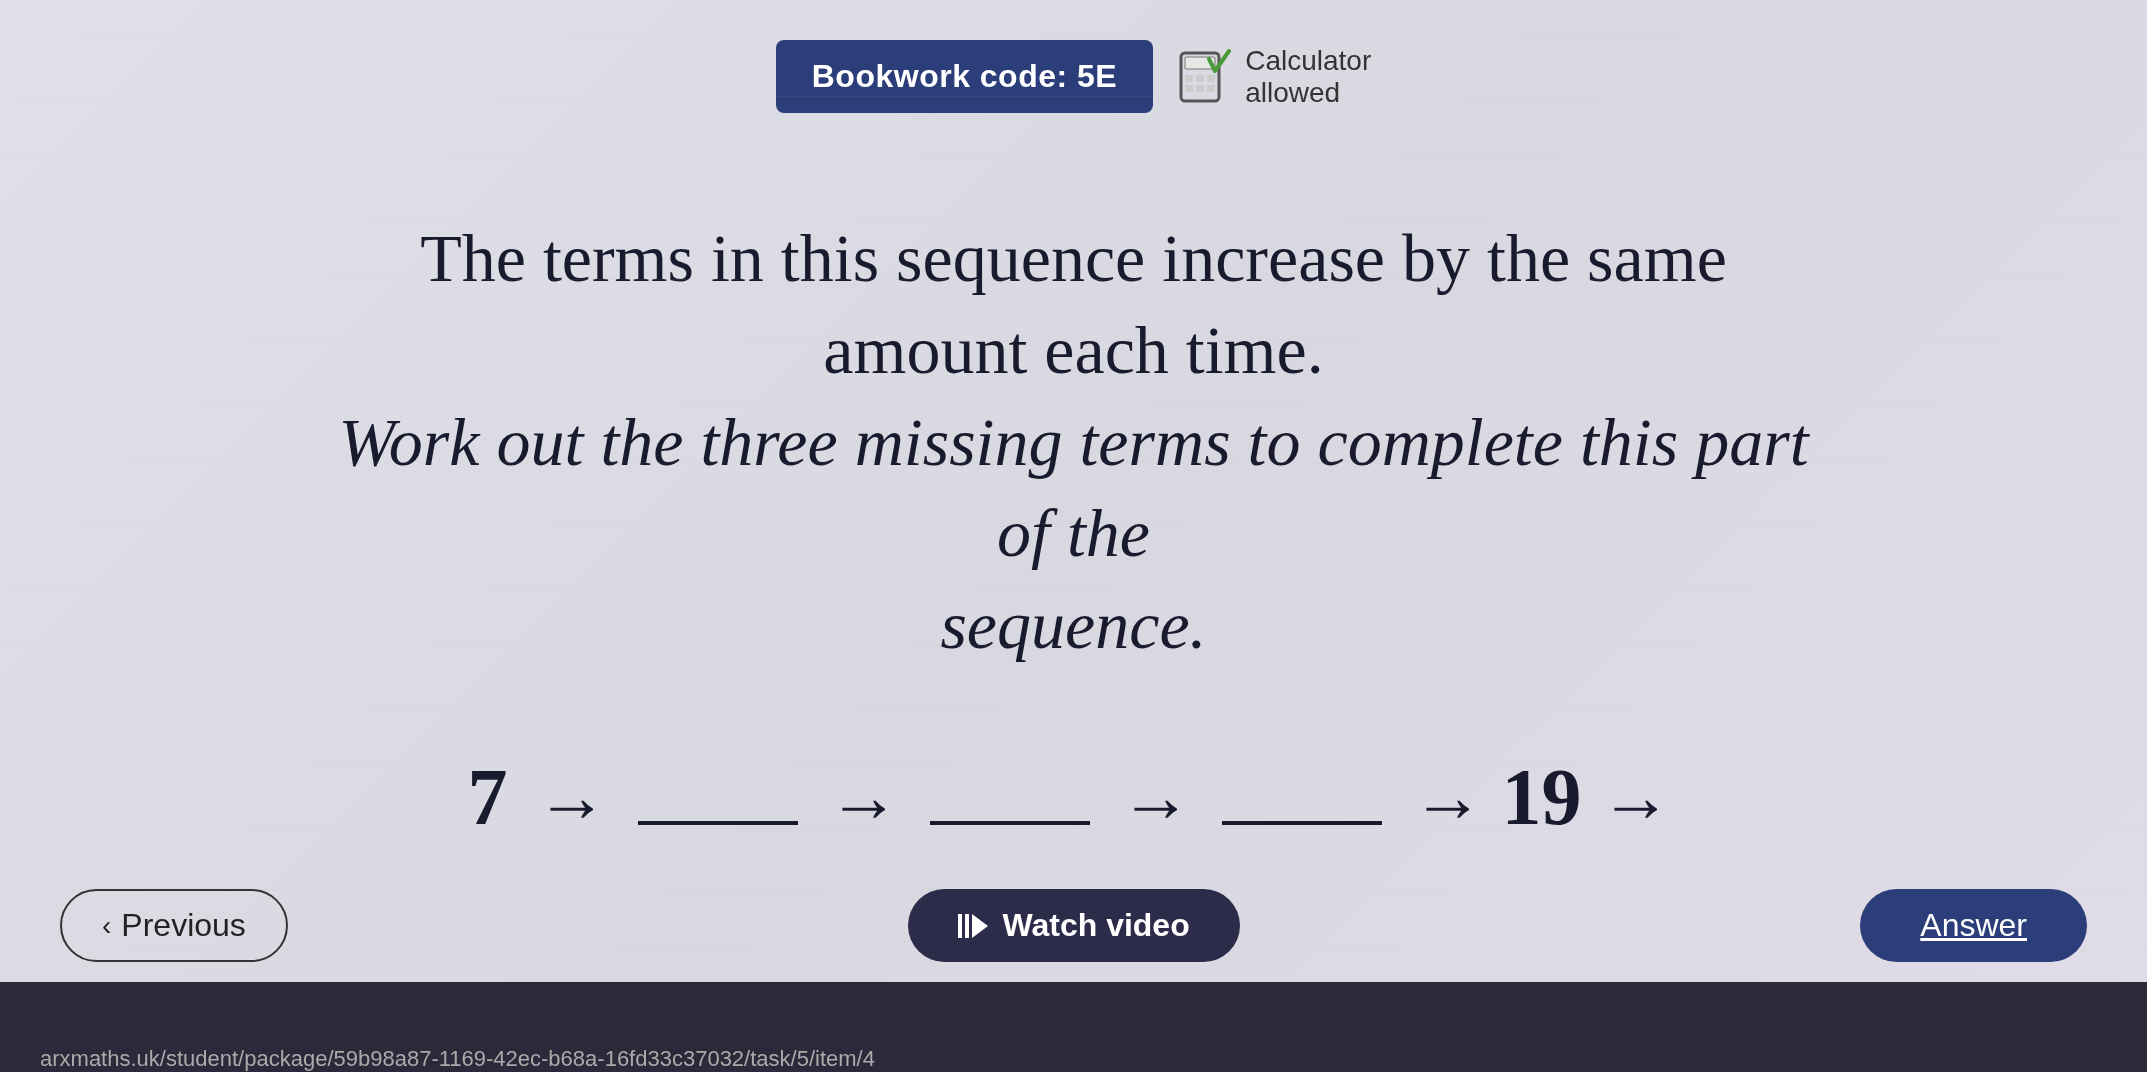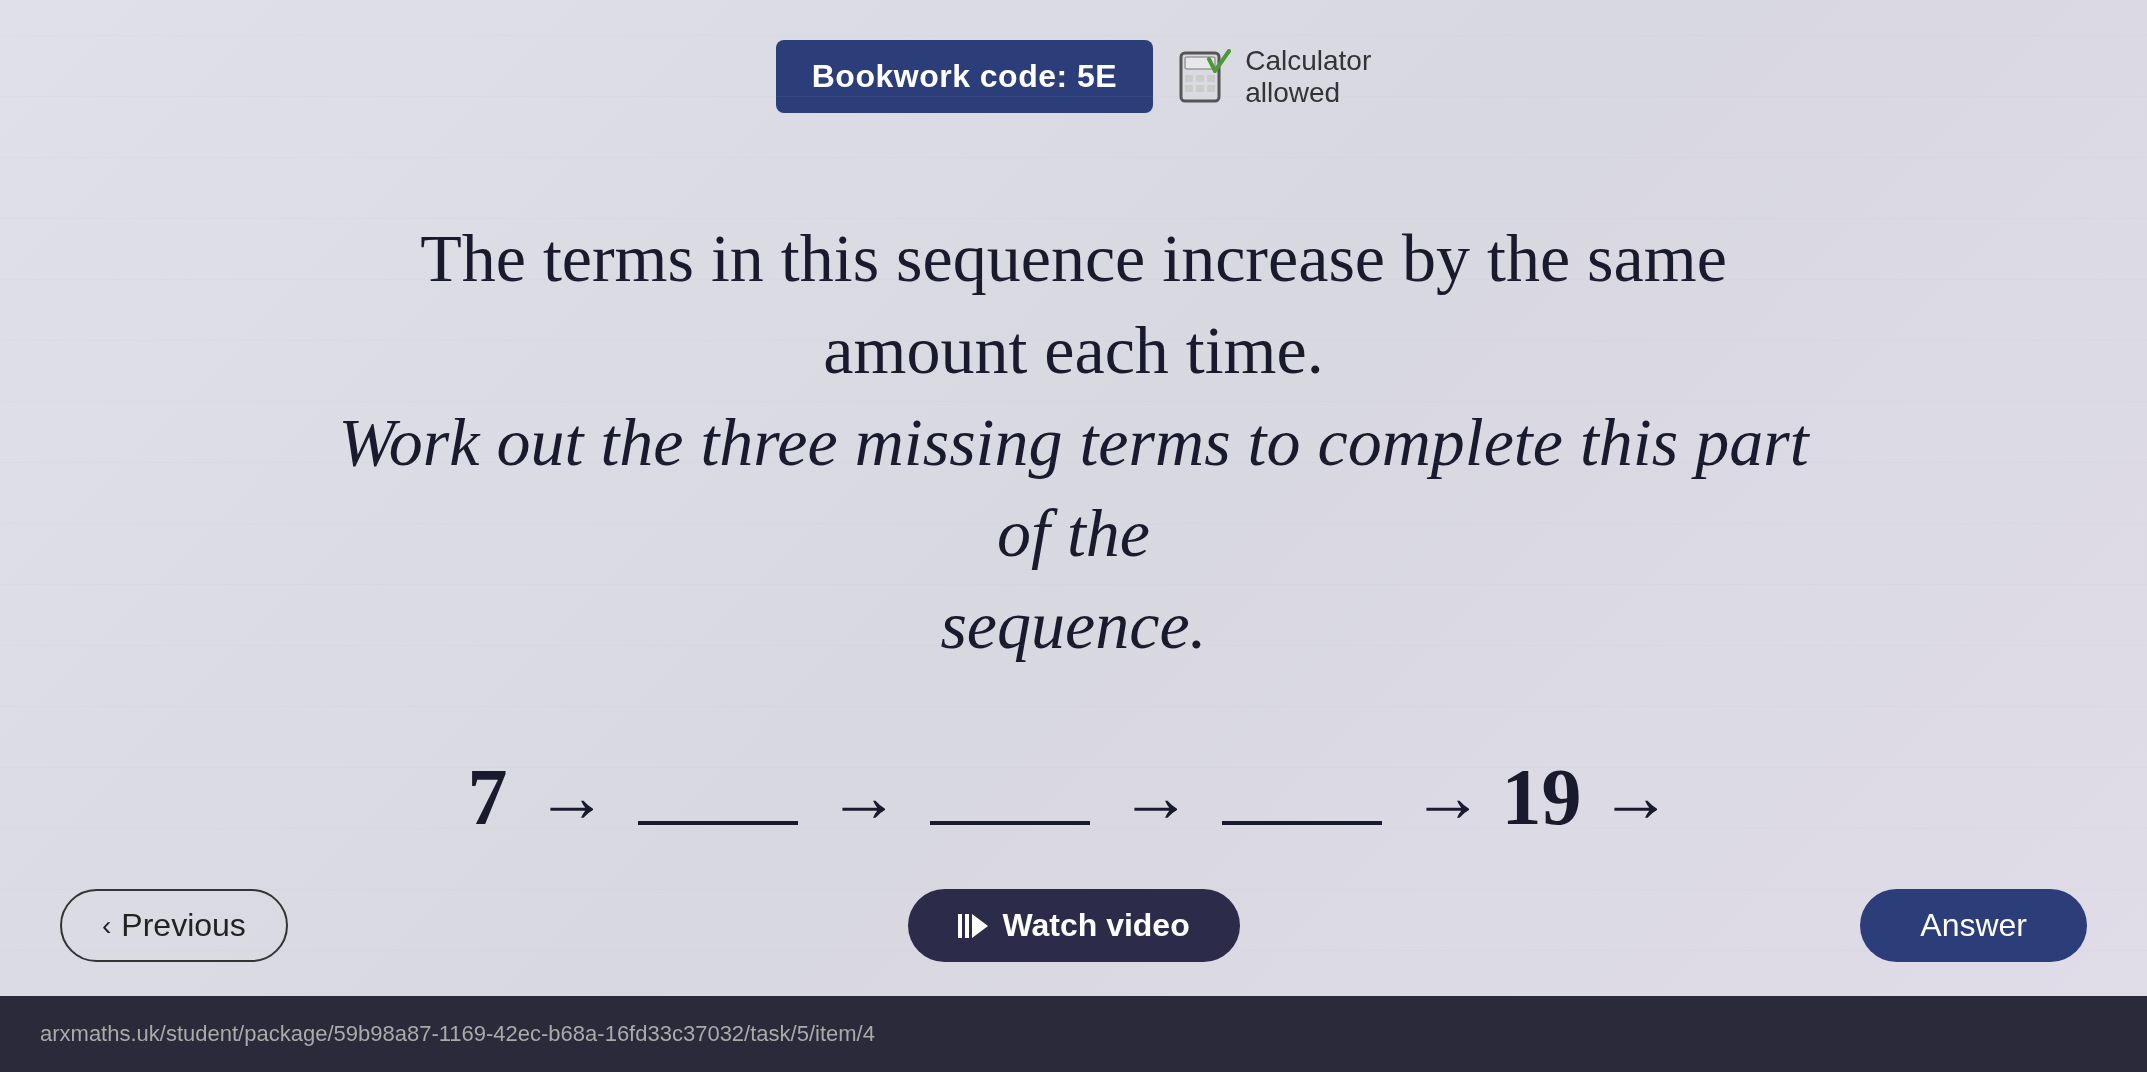--- a/index.html
+++ b/index.html
@@ -123,24 +123,24 @@
       align-self: flex-end;
       margin-bottom: 18px;
     }
 
     
     .bottom-bar {
       position: absolute;
       bottom: 0;
       left: 0;
       right: 0;
-      height: 76px;
+      height: 90px;
       background: #2a2a3a;
       display: flex;
-      align-items: center;
+      align-items: flex-end;
       justify-content: space-between;
       padding: 0 40px;
     }
 
     .url-text {
       color: #aaa;
       font-family: Arial, sans-serif;
       font-size: 22px;
     }
 
@@ -187,20 +187,21 @@
 
     .btn-answer {
       background: #2c3e7a;
       border: none;
       border-radius: 50px;
       padding: 18px 60px;
       font-size: 32px;
       font-family: Arial, sans-serif;
       color: #fff;
       cursor: pointer;
+      text-decoration: underline;
     }
 
     .chevron-left {
       font-size: 28px;
     }
   </style>
 </head>
 <body>
 
 <div class="main-container">

